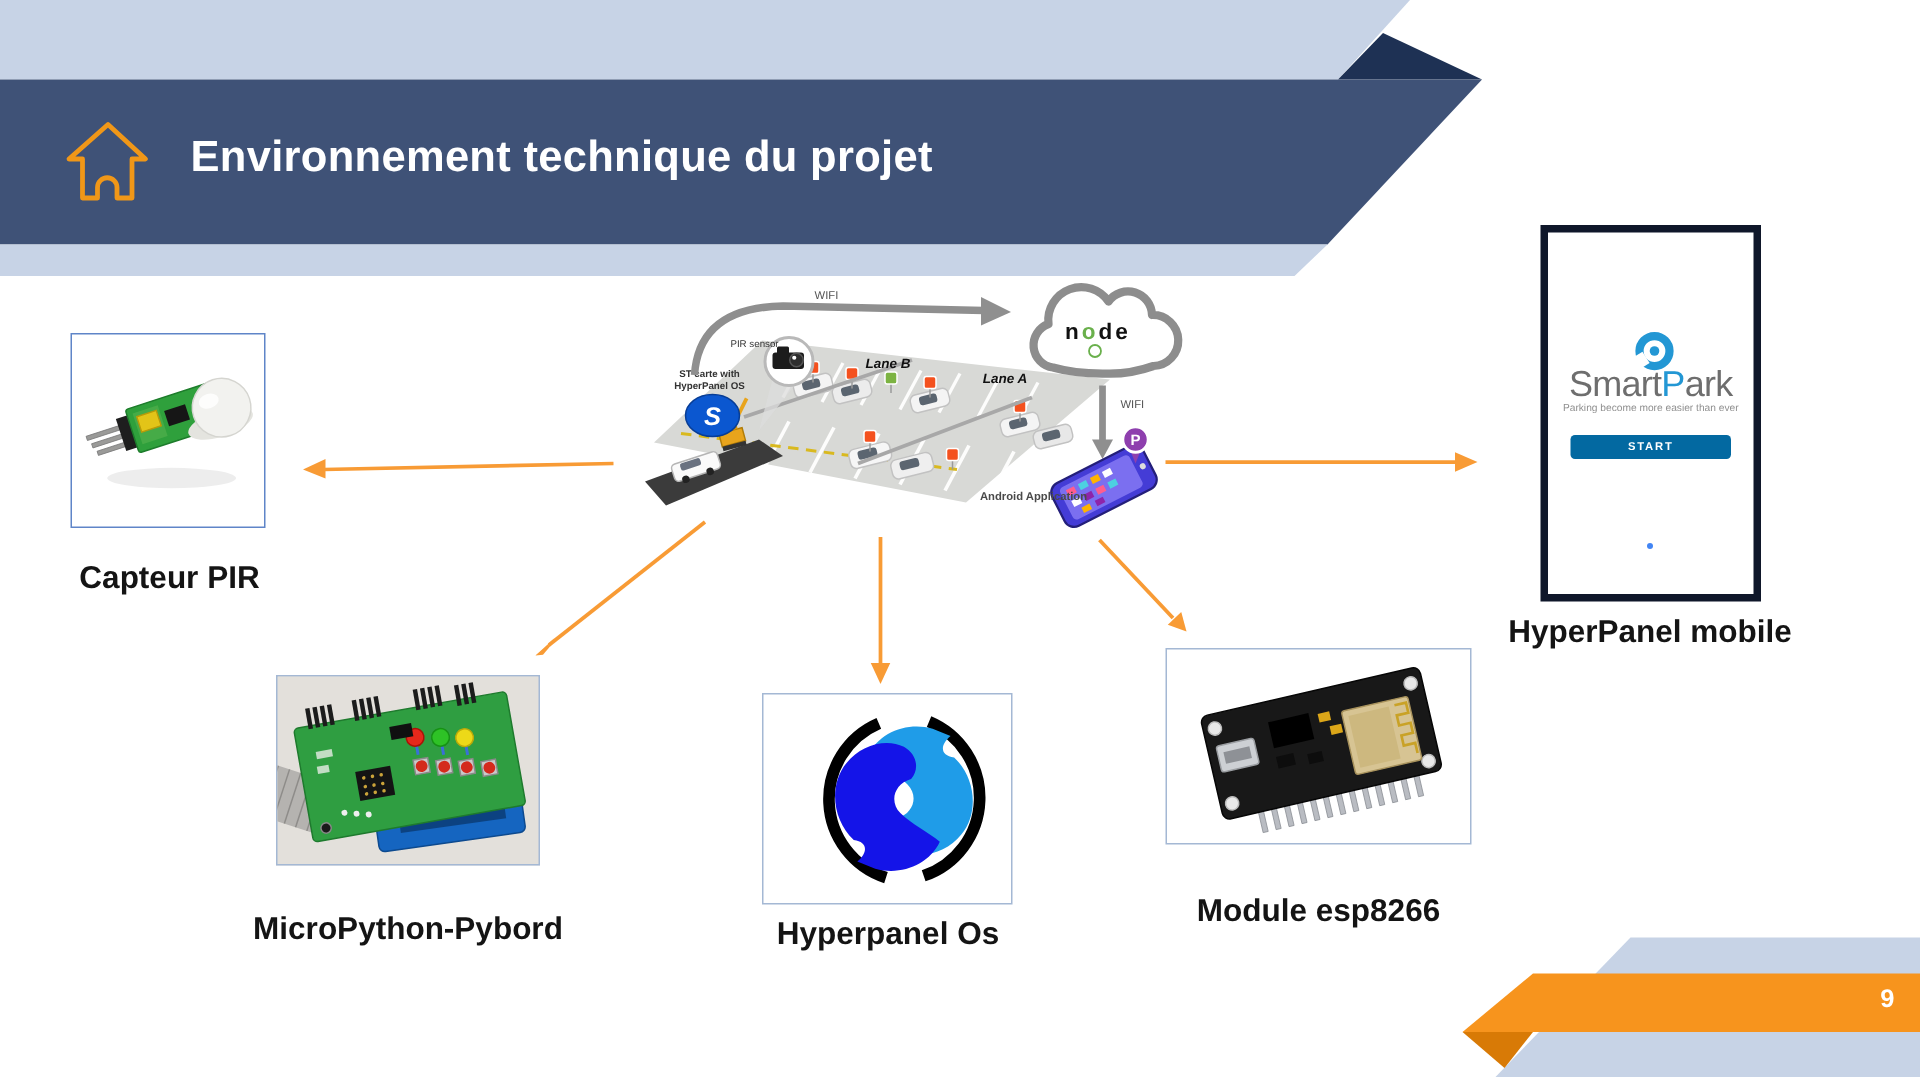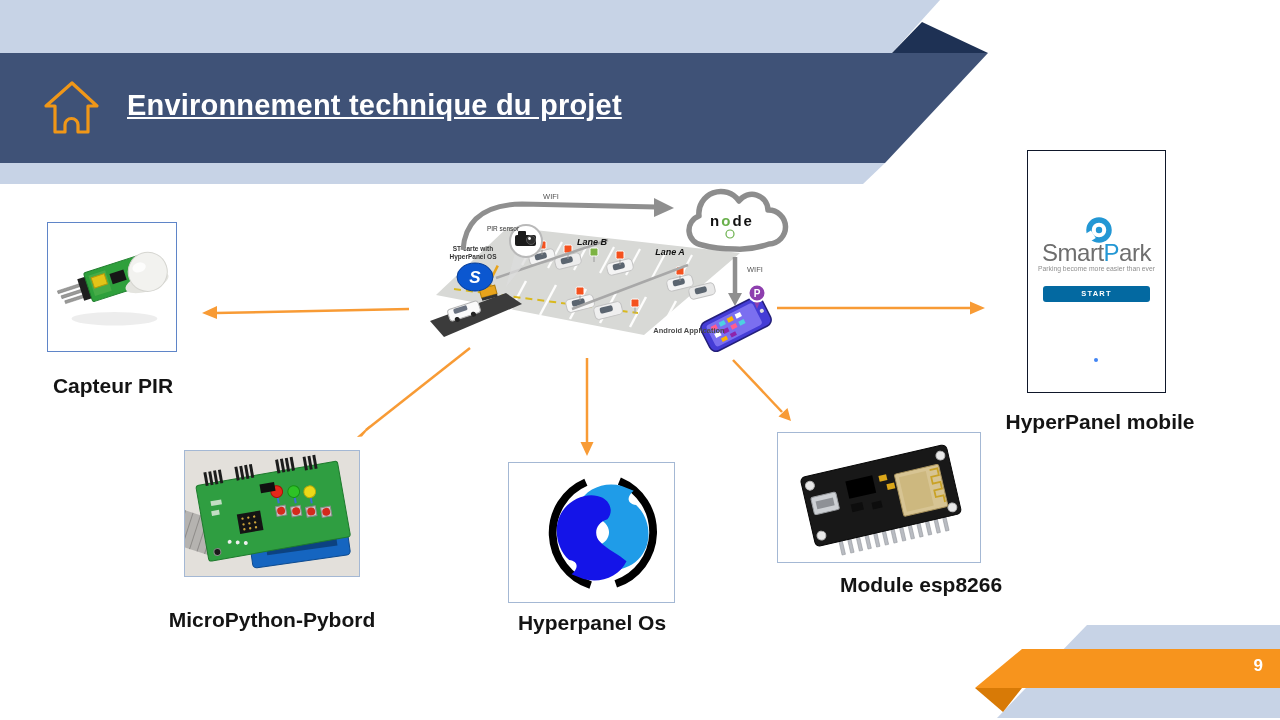--- a/index.html
+++ b/index.html
@@ -5,37 +5,37 @@
   html,body{margin:0;padding:0;}
   body{
     width:1280px;height:720px;position:relative;overflow:hidden;background:#ffffff;
     font-family:"Liberation Sans","DejaVu Sans",sans-serif;
   }
   .abs{position:absolute;}
   
   #header-deco{left:0;top:0;width:1280px;height:720px;pointer-events:none;}
   .slide-title{
     left:127px;top:89px;color:#ffffff;font-size:29px;font-weight:bold;
-    letter-spacing:0.2px;white-space:nowrap;text-decoration:underline;
+    letter-spacing:0.2px;white-space:nowrap;
   }
   .home-btn{left:42px;top:77px;width:60px;height:62px;cursor:pointer;}
   
   .caption{
     color:#141414;font-size:21px;text-align:center;transform:translateX(-50%);
     white-space:nowrap;
     font-weight:bold;
   }
   
   .imgbox{background:#ffffff;box-sizing:border-box;}
   #pir-box{left:47px;top:222px;width:130px;height:130px;border:1.5px solid #5f85c8;}
   #mpy-box{left:184px;top:450px;width:176px;height:127px;border:1px solid #a4b8d4;background:#e3e0db;}
   #hyp-box{left:508px;top:462px;width:167px;height:141px;border:1px solid #a4b8d4;}
   #esp-box{left:777px;top:432px;width:204px;height:131px;border:1px solid #a4b8d4;}
   
-  #app-frame{left:1027px;top:150px;width:137px;height:241px;border:1px solid #0f172a;background:#fff;}
+  #app-frame{left:1027px;top:150px;width:137px;height:241px;border:5px solid #0f172a;background:#fff;}
   .brandmark{left:0;top:88px;width:137px;text-align:center;font-size:24px;color:#6e6e6e;letter-spacing:-0.5px;}
   .brandmark .bluecap{color:#2397d4;}
   .tagline{left:0;top:114px;width:137px;text-align:center;font-size:6.8px;color:#8f8f8f;}
   .start-btn{
     left:15px;top:135px;width:107px;height:16px;background:#0369a1;border-radius:3px;
     color:#fff;font-size:7.5px;font-weight:bold;text-align:center;line-height:16px;letter-spacing:1.2px;
   }
   .app-dot{left:66px;top:207px;width:4px;height:4px;border-radius:50%;background:#4285f4;}
   
   .page-num{right:17px;top:656px;color:#ffffff;font-size:17px;font-weight:bold;}
@@ -391,21 +391,21 @@
       <rect x="106" y="44" width="8" height="6" fill="#dba619"></rect>
         <rect x="112" y="54" width="8" height="6" fill="#dba619"></rect>
       <rect x="72" y="66" width="12" height="8" fill="#0d0d0d"></rect>
         <rect x="93" y="69" width="10" height="7" fill="#0d0d0d"></rect>
       <rect x="122" y="46" width="46" height="44" rx="2" fill="#d7c493" stroke="#a8925c"></rect>
       <rect x="126" y="50" width="28" height="36" fill="#cdb87f"></rect>
       <path d="M158,50 h8 v7 h-8 v7 h8 v7 h-8 v7 h8 v7" fill="none" stroke="#c9a227" stroke-width="1.8"></path>
     </g>
   </svg>
 </div>
-<div class="abs caption" style="left:879px;top:573px;margin-left:42px;">Module esp8266</div>
+<div class="abs caption" style="left:879px;top:596px;">Module esp8266</div>
 
 <div id="app-frame" class="abs">
   <svg class="abs" style="left:54px;top:62px;" width="34" height="34" viewBox="0 0 34 34">
     <circle cx="17" cy="17" r="10" fill="none" stroke="#2397d4" stroke-width="5.5"></circle>
     <rect x="1" y="20" width="11" height="9" fill="#ffffff" transform="rotate(-32 6 24)"></rect>
     <circle cx="17" cy="17" r="3.2" fill="#2397d4"></circle>
   </svg>
   <div class="abs brandmark"><span>Smart</span><span class="bluecap">P</span><span>ark</span></div>
   <div class="abs tagline">Parking become more easier than ever</div>
   <div class="abs start-btn">START</div>

